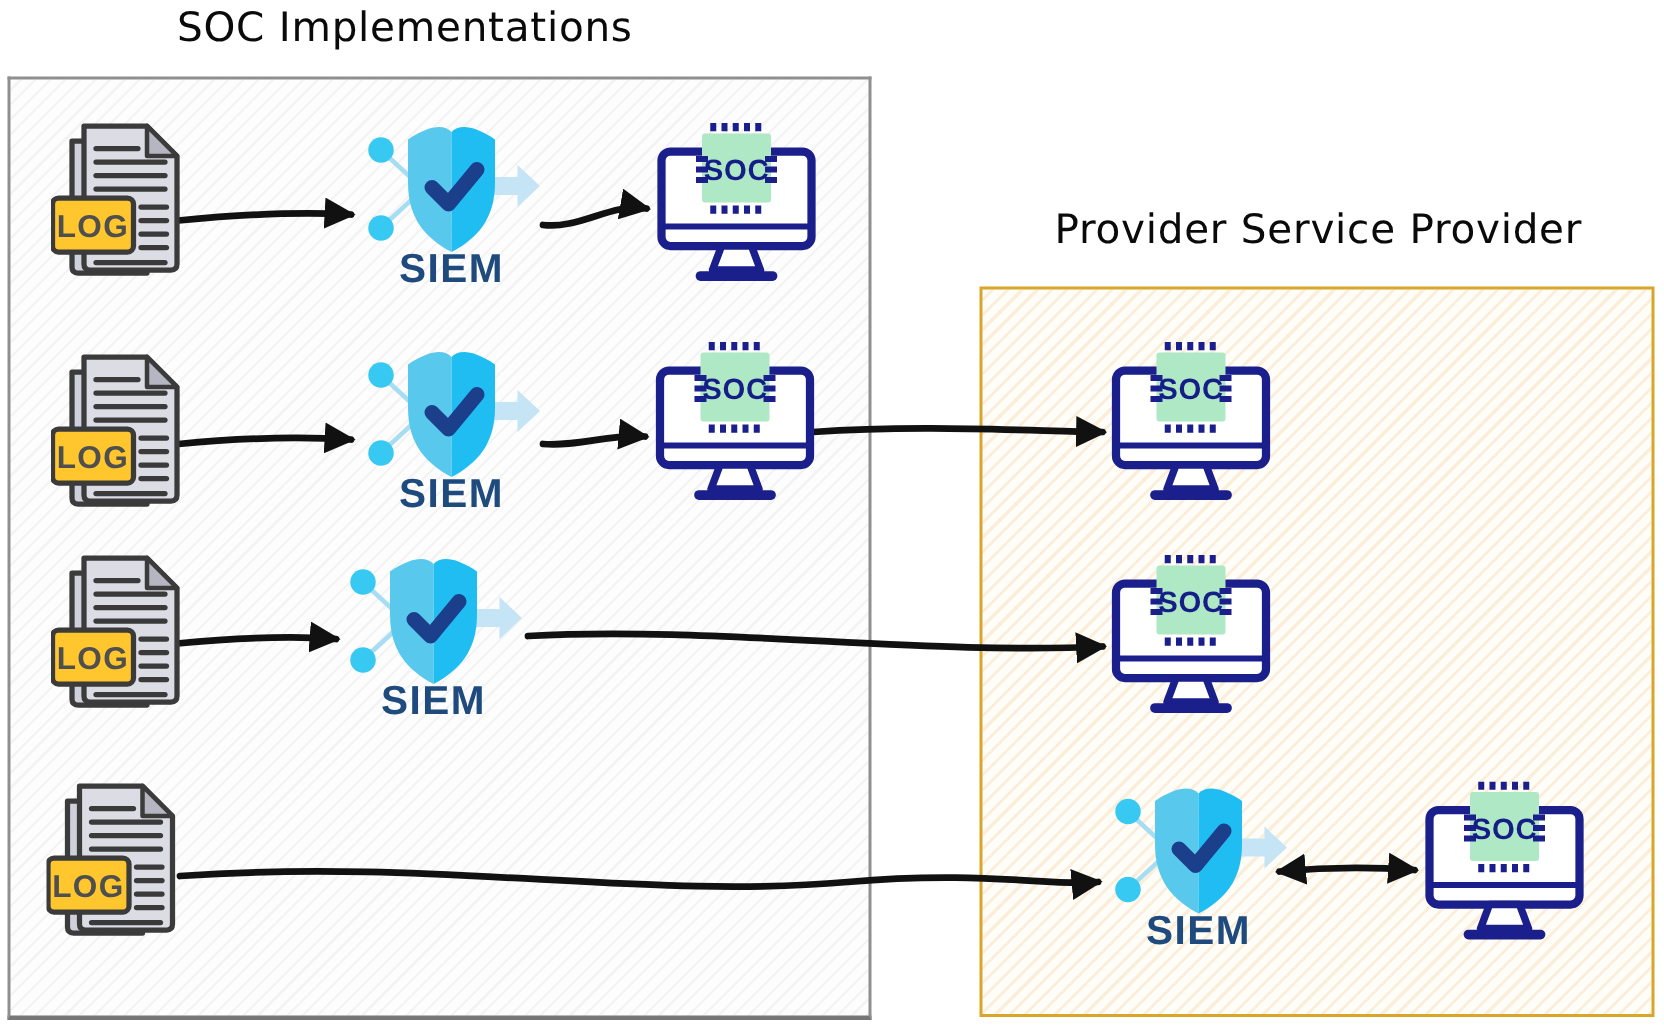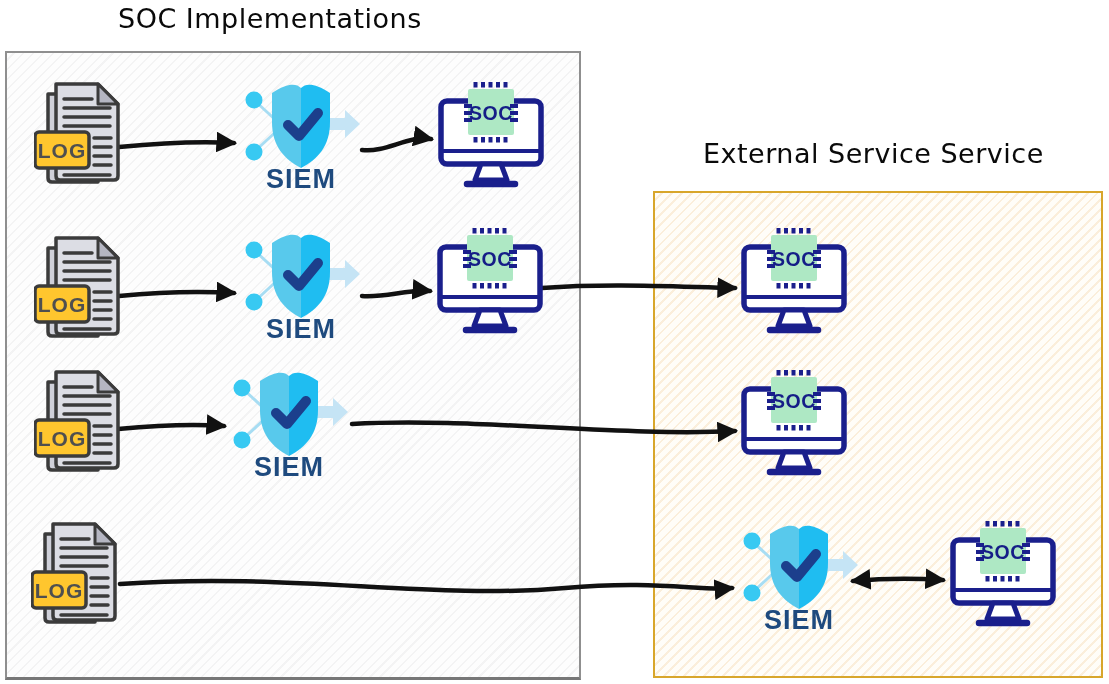--- a/index.html
+++ b/index.html
@@ -36,21 +36,21 @@
   .siem-text { font-family:"Liberation Sans", sans-serif; font-weight:bold; font-size:27px; fill:#1e4a7e; letter-spacing:1px; }
   .soc-text  { font-family:"Liberation Sans", sans-serif; font-weight:bold; font-size:19.5px; fill:#151d87; letter-spacing:0.5px; }
   .log-text  { font-family:"Liberation Sans", sans-serif; font-weight:bold; font-size:21px; fill:#4f4f4f; letter-spacing:1px; }
 </style>
 </head>
 <body>
 
 <div class="canvas">
 
   <div class="diagram-title title-internal">SOC Implementations</div>
-  <div class="diagram-title title-external">External Service Service</div>
+  <div class="diagram-title title-external">Provider Service Provider</div>
 
   <div class="box box-left"></div>
   <div class="box box-right"></div>
 
   <svg class="defs-holder" aria-hidden="true">
     <defs>
       <symbol id="sym-log" viewBox="0 0 100 104">
         <path d="M14,12 H64 V100 H18 Q14,100 14,96 Z" fill="#cfd0d9" stroke="#3b3b3b" stroke-width="3.5" stroke-linejoin="round"></path>
         <path d="M22,2 H64 L84,22 V94 Q84,98 80,98 H26 Q22,98 22,94 Z" stroke="#3b3b3b" stroke-width="3.5" stroke-linejoin="round" fill="#dcdde4"></path>
         <path d="M64,2 V22 H84 Z" fill="#b5b6c2" stroke="#3b3b3b" stroke-width="3" stroke-linejoin="round"></path>

